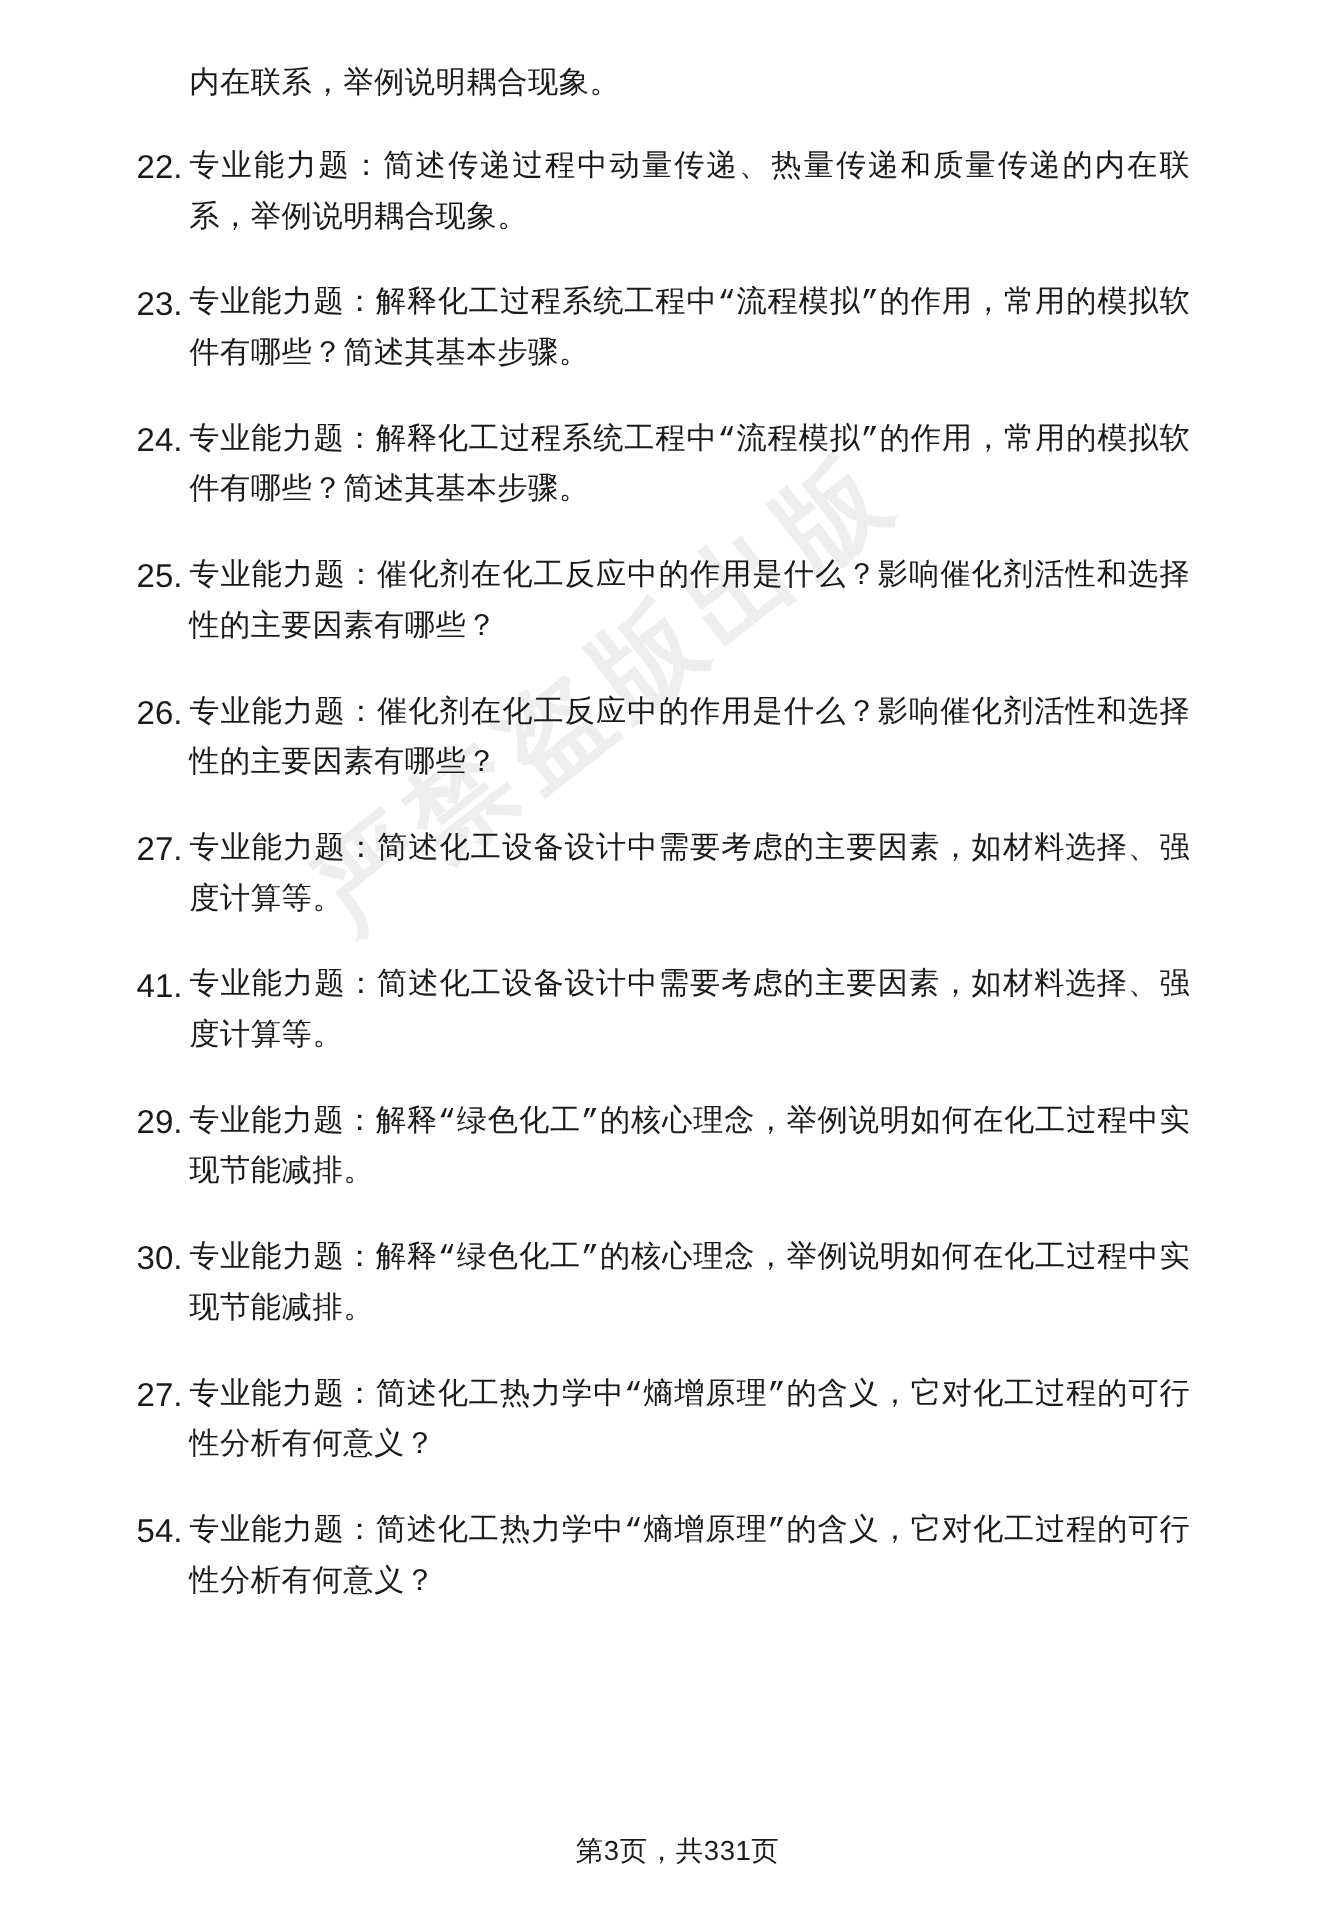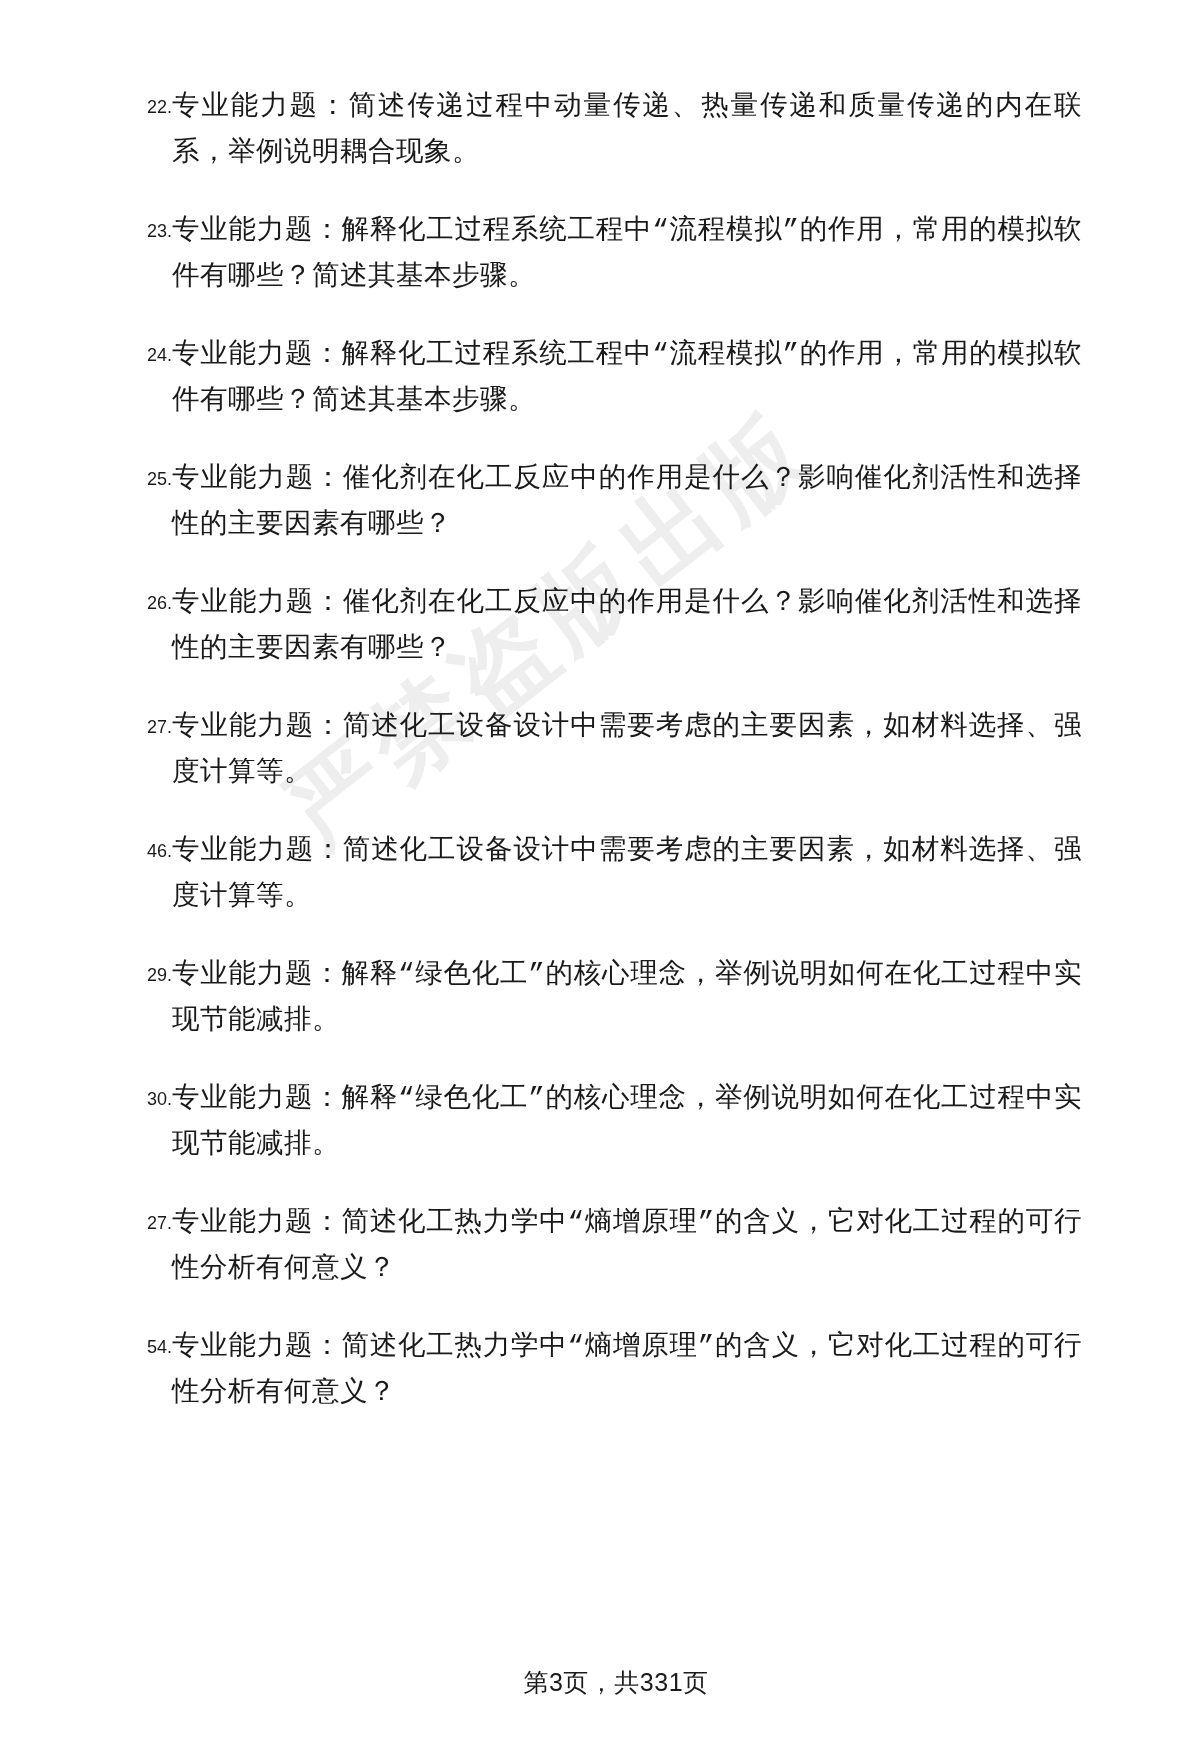--- a/index.html
+++ b/index.html
@@ -58,23 +58,23 @@
     letter-spacing: 0.5px;
   }
   .qitem {
     display: flex;
     margin-top: 32px;
     align-items: flex-start;
   }
   .qnum {
     width: 54px;
     flex: 0 0 54px;
-    font-size: 18px;
+    font-size: 30px;
     line-height: 46px;
-    text-align: right;
+    text-align: center;
     letter-spacing: 0px;
   }
   .qtext {
     font-size: 27.5px;
     line-height: 46px;
     flex: 1 1 auto;
     letter-spacing: 0.5px;
     text-align: justify;
     font-family: Liberation Mono, monospace;
   }
@@ -94,20 +94,21 @@
 <body>
 
 <div class="page">
 
   <div class="watermark">
     <div class="watermark-text">严禁盗版出版</div>
   </div>
 
   <div class="content">
 
+    <p class="cont-line">内在联系，举例说明耦合现象。</p>
 
     <div class="qitem">
       <div class="qnum">22.</div>
       <div class="qtext">专业能力题：简述传递过程中动量传递、热量传递和质量传递的内在联系，举例说明耦合现象。</div>
     </div>
 
     <div class="qitem">
       <div class="qnum">23.</div>
       <div class="qtext">专业能力题：解释化工过程系统工程中“流程模拟”的作用，常用的模拟软件有哪些？简述其基本步骤。</div>
     </div>
@@ -126,21 +127,21 @@
       <div class="qnum">26.</div>
       <div class="qtext">专业能力题：催化剂在化工反应中的作用是什么？影响催化剂活性和选择性的主要因素有哪些？</div>
     </div>
 
     <div class="qitem">
       <div class="qnum">27.</div>
       <div class="qtext">专业能力题：简述化工设备设计中需要考虑的主要因素，如材料选择、强度计算等。</div>
     </div>
 
     <div class="qitem">
-      <div class="qnum">46.</div>
+      <div class="qnum">41.</div>
       <div class="qtext">专业能力题：简述化工设备设计中需要考虑的主要因素，如材料选择、强度计算等。</div>
     </div>
 
     <div class="qitem">
       <div class="qnum">29.</div>
       <div class="qtext">专业能力题：解释“绿色化工”的核心理念，举例说明如何在化工过程中实现节能减排。</div>
     </div>
 
     <div class="qitem">
       <div class="qnum">30.</div>

